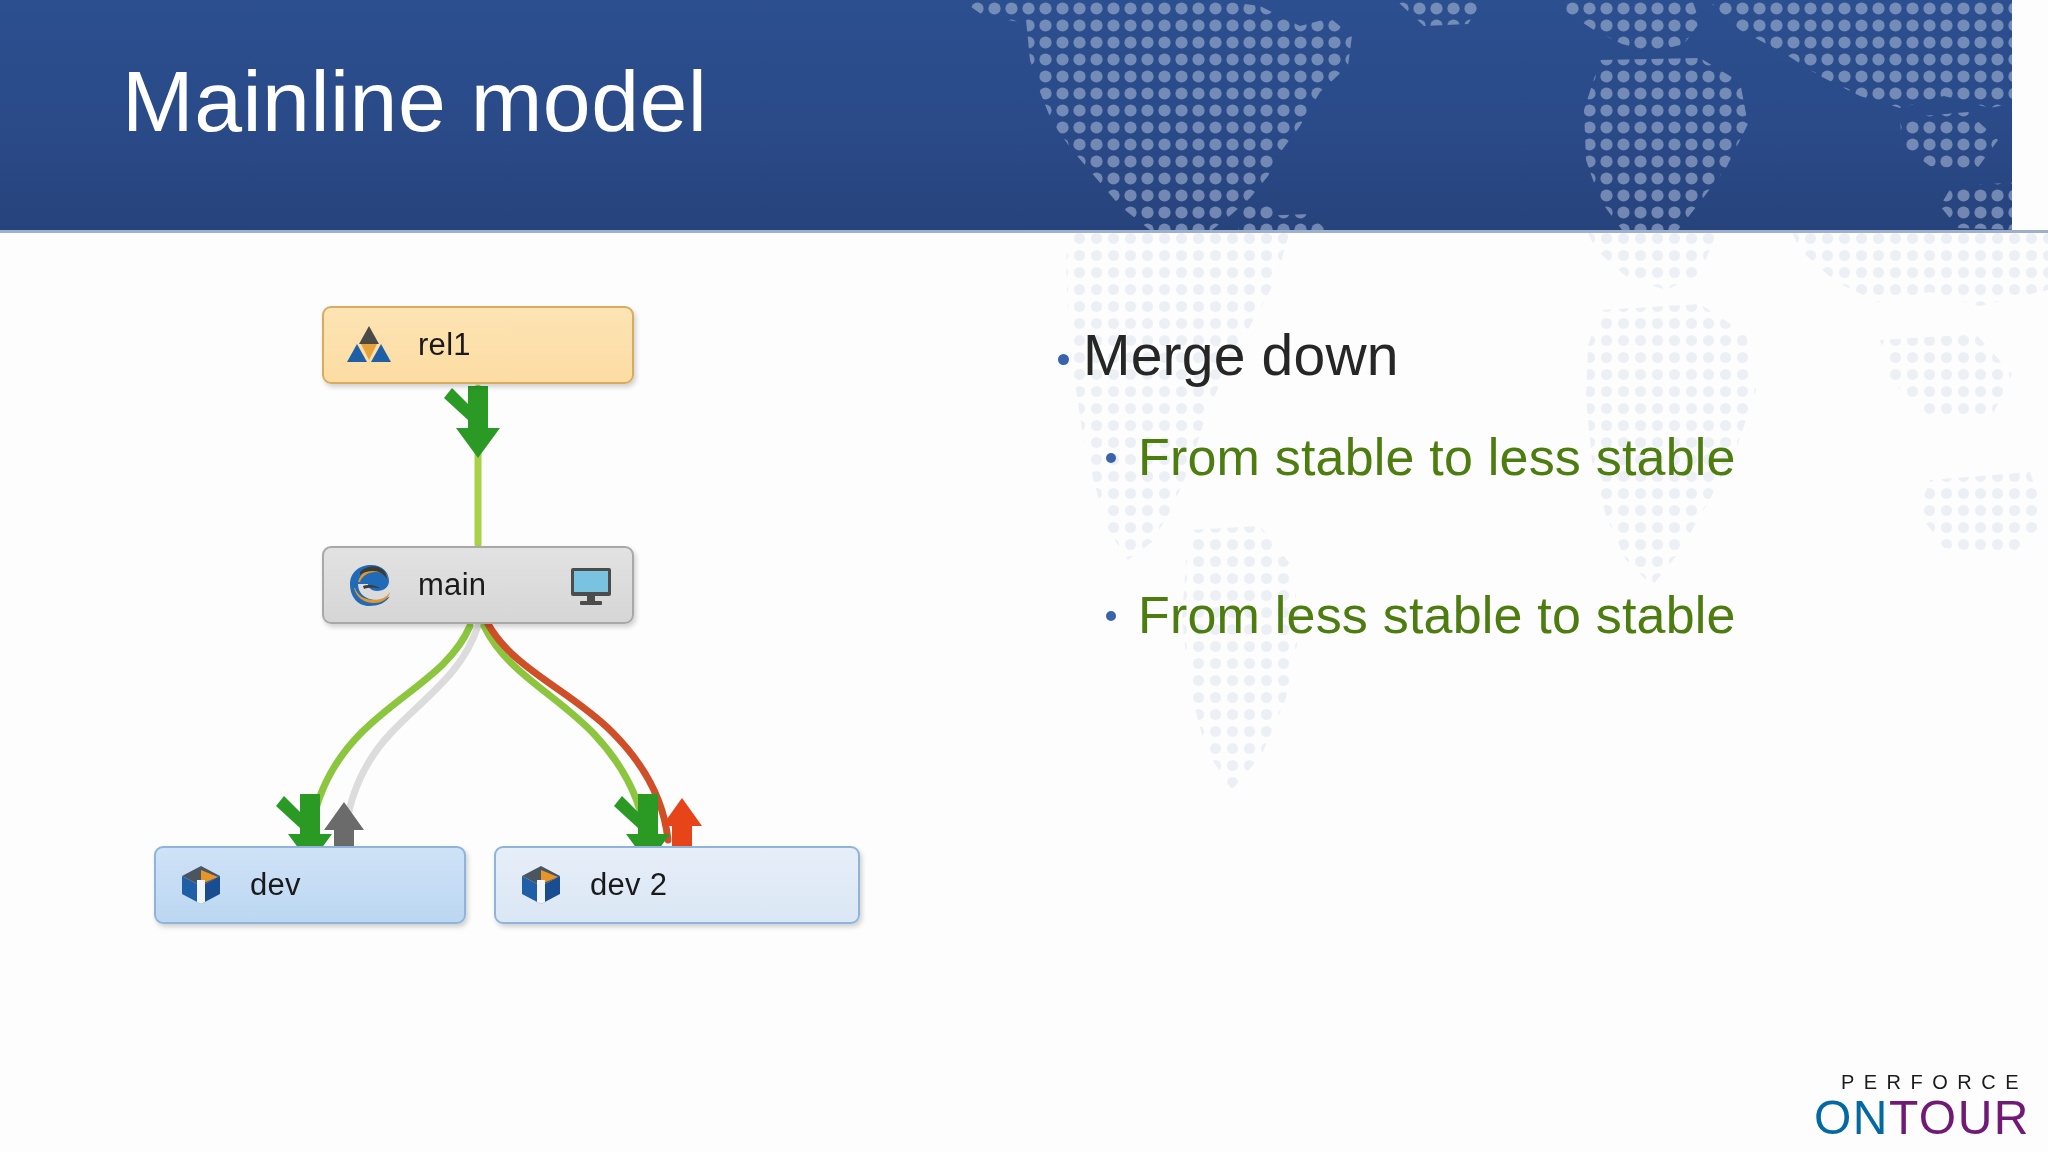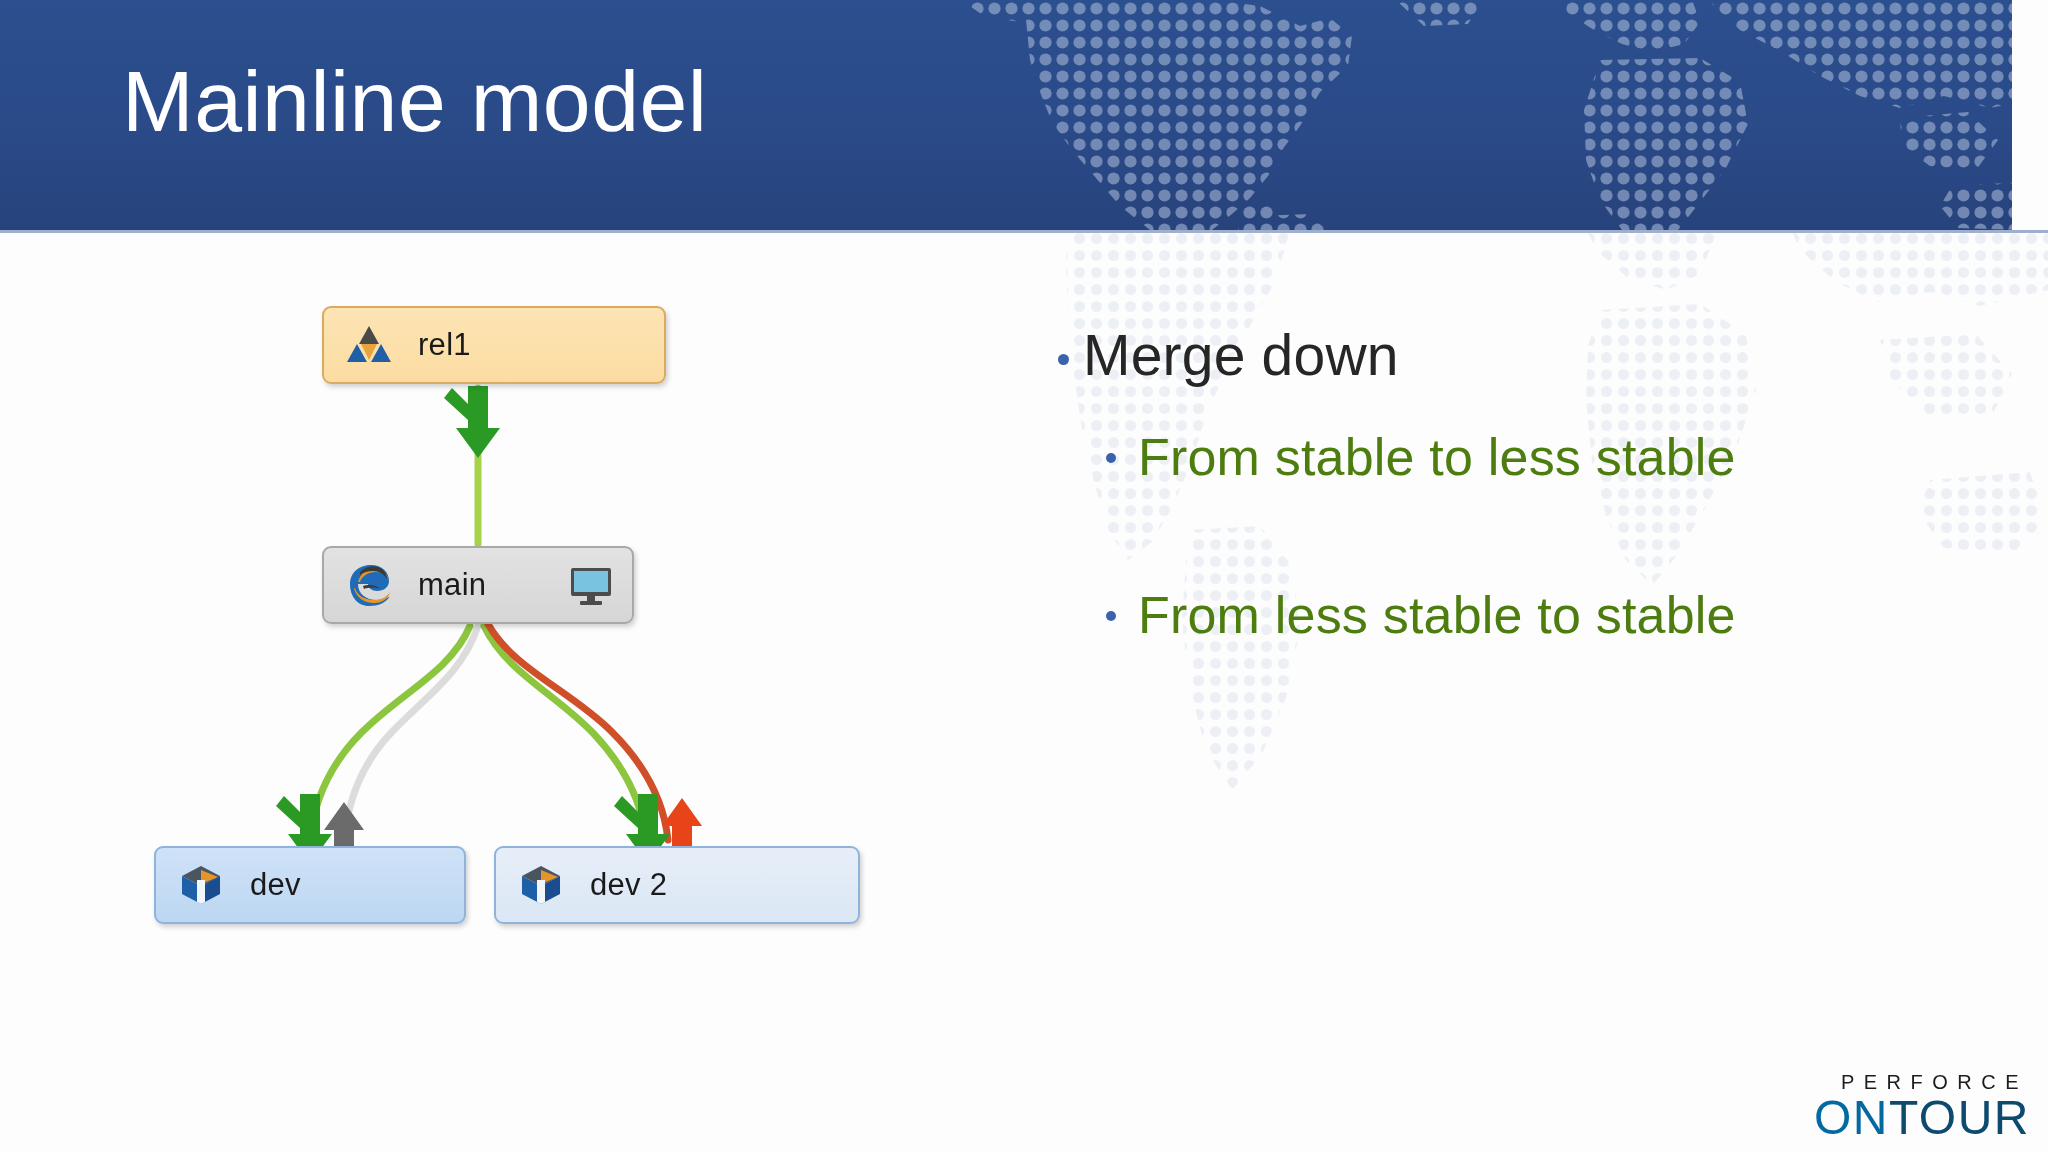--- a/index.html
+++ b/index.html
@@ -83,21 +83,21 @@
   }
   .node .node-badge {
     flex: 0 0 auto;
     width: 46px; height: 46px;
     margin-right: 18px;
     display: block;
   }
 
   #node-rel1 {
     left: 172px; top: 6px;
-    width: 344px; height: 78px;
+    width: 312px; height: 78px;
     background: linear-gradient(180deg, #fde4b4 0%, #fcdca2 100%);
     border: 2px solid #d9ab5e;
   }
   #node-main {
     left: 172px; top: 246px;
     width: 312px; height: 78px;
     background: linear-gradient(180deg, #e2e2e2 0%, #d6d6d6 100%);
     border: 2px solid #a8a8a8;
   }
   #node-dev {
@@ -177,21 +177,21 @@
     padding-right: 2px;
   }
   #logo-bottom {
     display: block;
     font-size: 48px;
     font-weight: 300;
     letter-spacing: 1.5px;
     margin-top: 2px;
   }
   #logo-on { color: #0369a1; }
-  #logo-tour { color: #0c4a6e; text-align: center; }
+  #logo-tour { color: #701a75; text-align: center; }
 </style>
 </head>
 <body>
 
 <div id="slide">
 
   <div id="header">
     <svg id="header-map" viewBox="0 0 2048 230" preserveAspectRatio="xMinYMin slice">
       <defs>
         <pattern id="dotsHdr" x="0" y="0" width="17" height="17" patternUnits="userSpaceOnUse">

